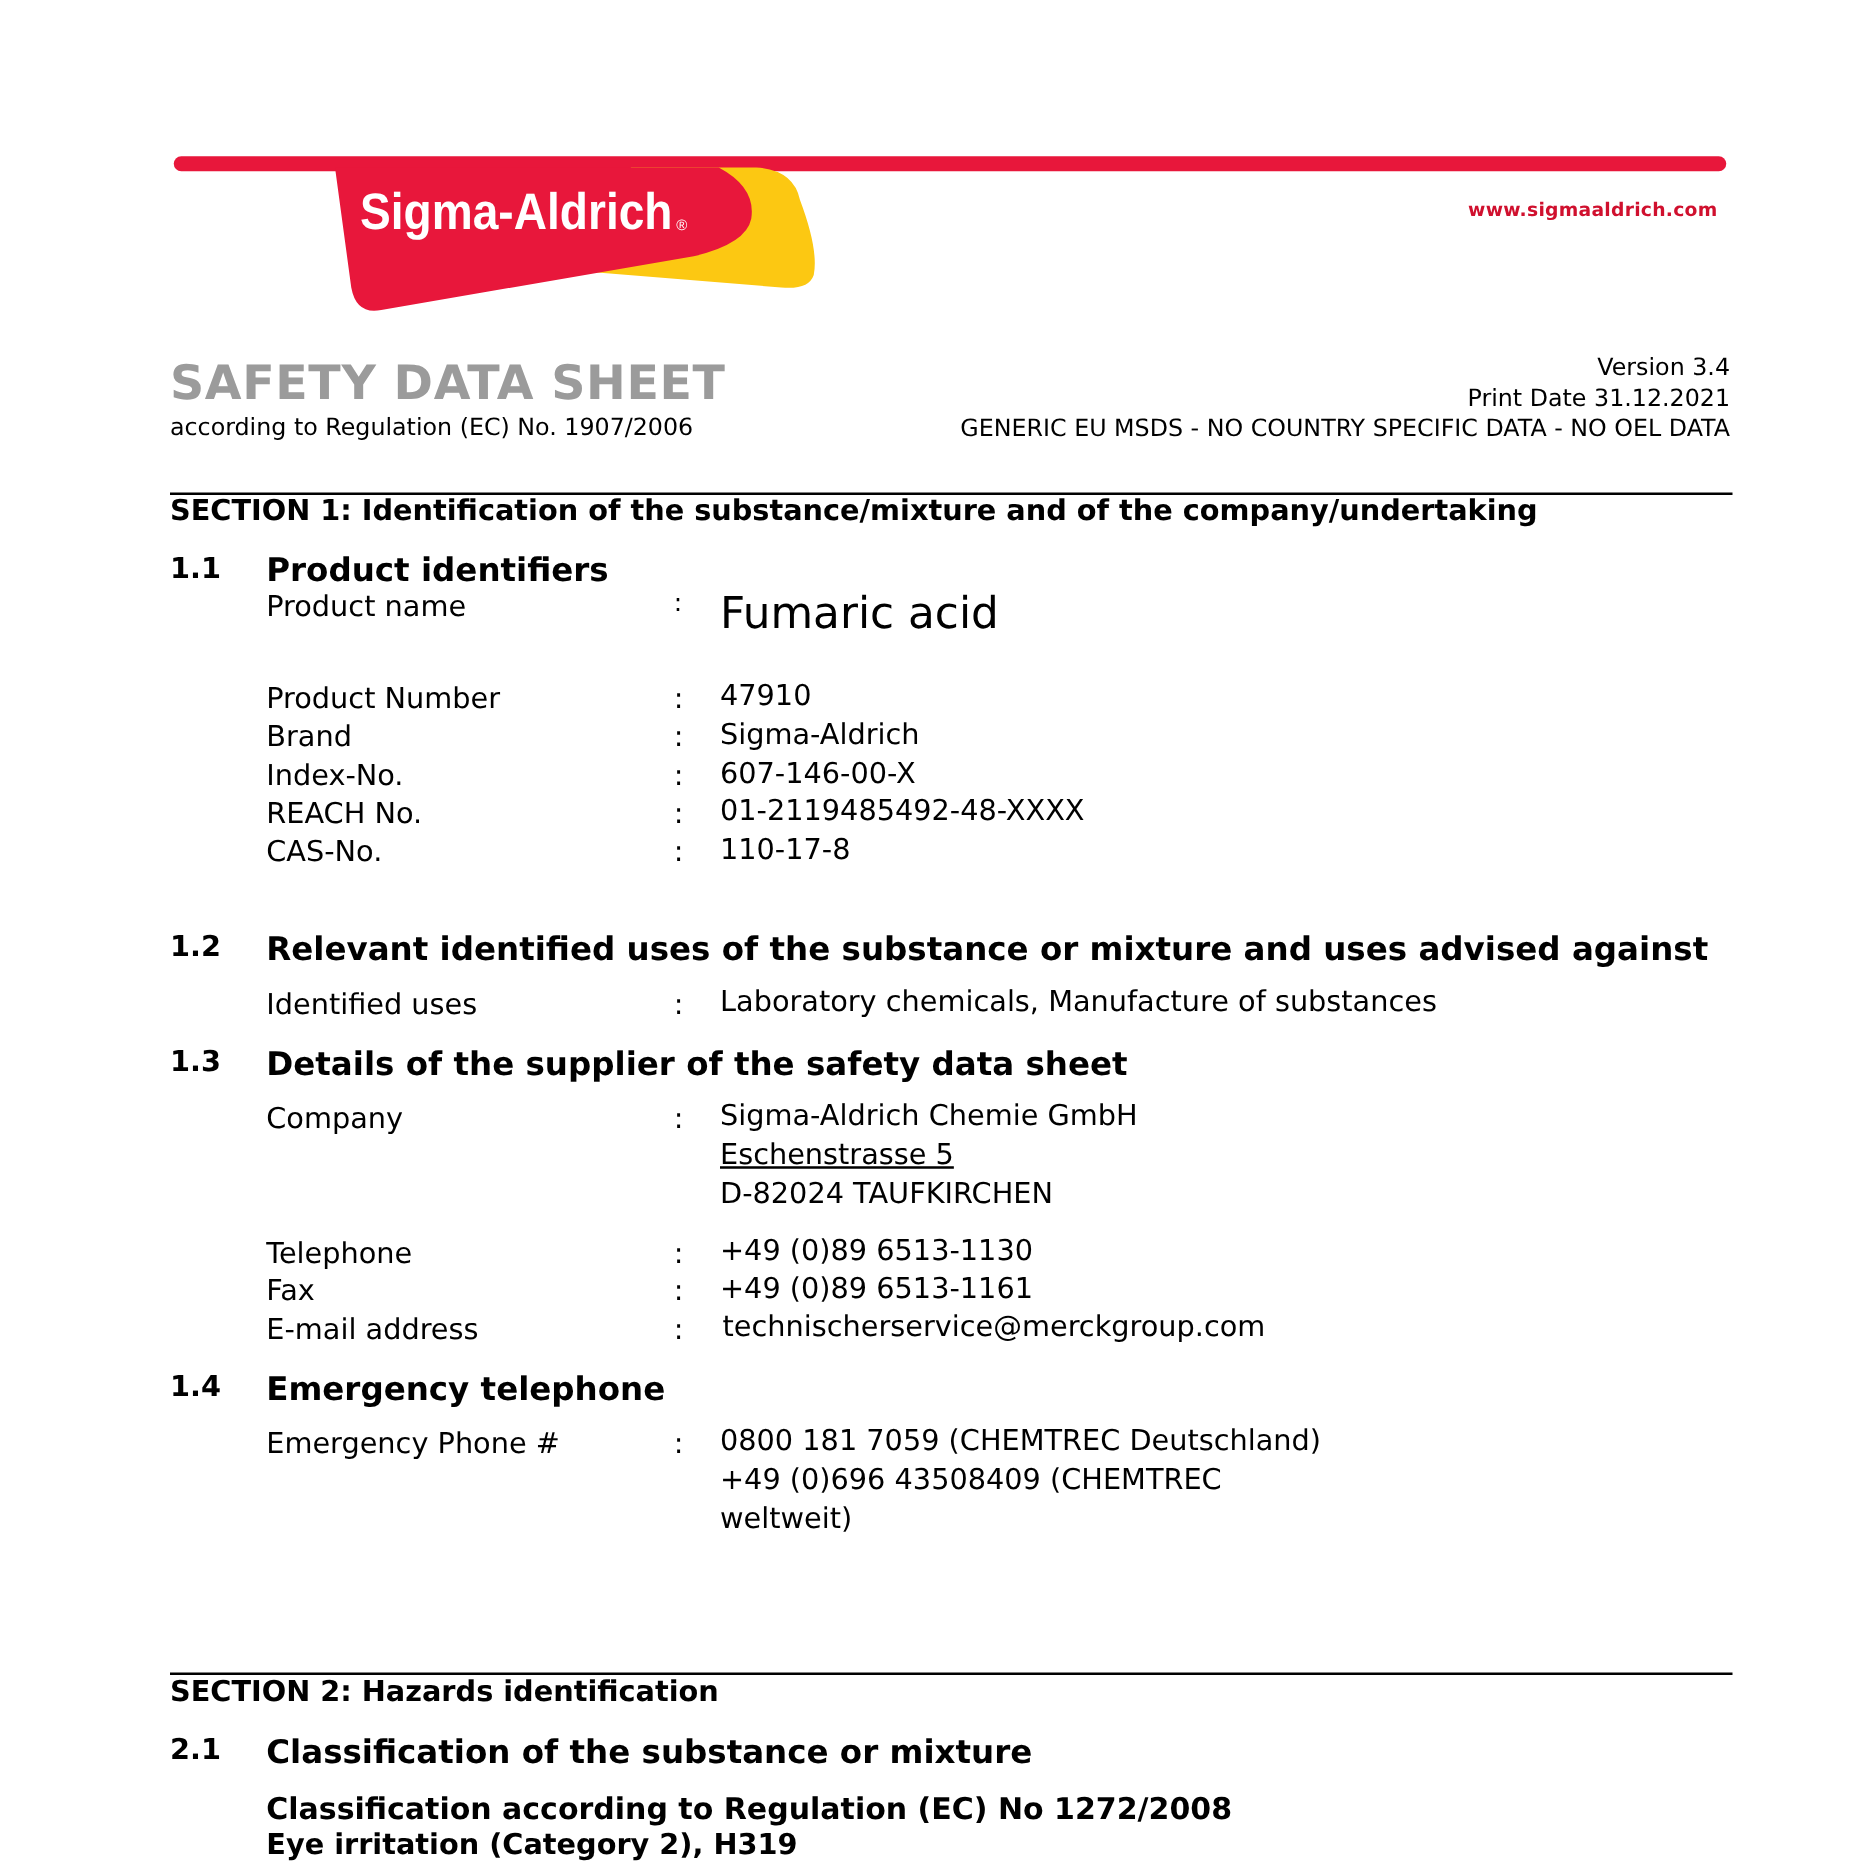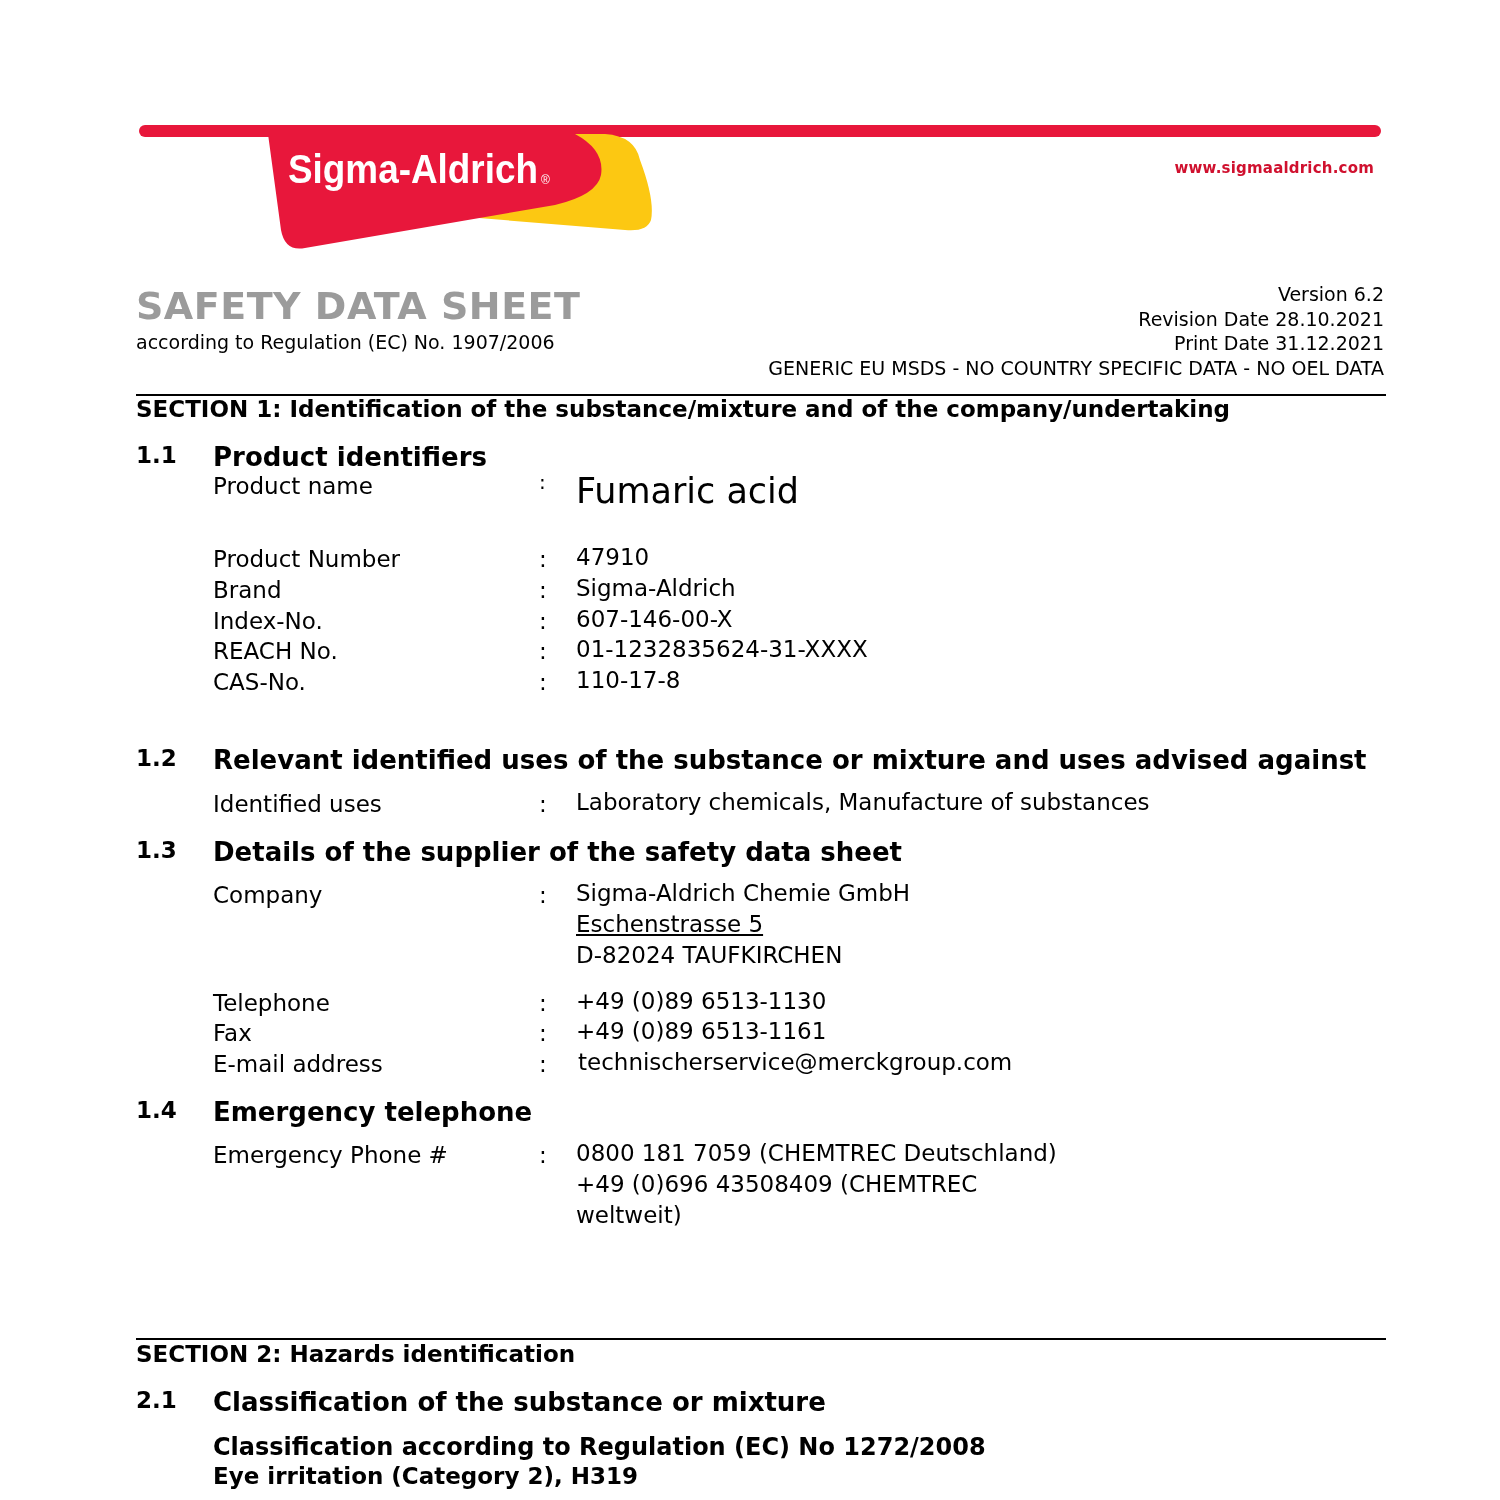--- a/index.html
+++ b/index.html
@@ -31,22 +31,21 @@
   <path d="M370 14 L470 14 Q500 16 505 40 Q520 80 516 100 Q512 112 490 110 L270 92 Z" fill="#fcc812"></path>
   <path d="M133 14 L440 14 Q470 30 466 55 Q462 75 420 85 L170 128 Q150 132 146 110 Z" fill="#e8173b"></path>
   <text x="153" y="63" font-family="Liberation Sans, sans-serif" font-weight="bold" font-size="41" fill="#ffffff" textLength="250" lengthAdjust="spacingAndGlyphs">Sigma-Aldrich</text>
   <text x="406" y="64" font-family="Liberation Sans, sans-serif" font-size="12" fill="#ffffff">®</text>
 </svg>
 <div class="url">www.sigmaaldrich.com</div>
 
 <div class="abs title">SAFETY DATA SHEET</div>
 <div class="abs subtitle">according to Regulation (EC) No. 1907/2006</div>
 <div class="abs meta">
-  <div>Version 6.2</div>
-  <div>Revision Date 28.10.2021</div>
+  <div>Version 3.4</div>
   <div>Print Date 31.12.2021</div>
   <div>GENERIC EU MSDS - NO COUNTRY SPECIFIC DATA - NO OEL DATA</div>
 </div>
 
 <div class="rule" style="top:394px;"></div>
 <div class="abs sec-title" style="top:396px;">SECTION 1: Identification of the substance/mixture and of the company/undertaking</div>
 
 <div class="abs sub-num" style="top:442px;">1.1</div>
 <div class="abs sub-title" style="top:442px;">Product identifiers</div>
 <div class="abs lbl" style="top:473px;">Product name</div>
@@ -60,21 +59,21 @@
 <div class="abs lbl" style="top:577px;">Brand</div>
 <div class="abs colon" style="top:577px;">:</div>
 <div class="abs val" style="top:573px;">Sigma-Aldrich</div>
 
 <div class="abs lbl" style="top:608px;">Index-No.</div>
 <div class="abs colon" style="top:608px;">:</div>
 <div class="abs val" style="top:604px;">607-146-00-X</div>
 
 <div class="abs lbl" style="top:638px;">REACH No.</div>
 <div class="abs colon" style="top:638px;">:</div>
-<div class="abs val" style="top:634px;">01-1232835624-31-XXXX</div>
+<div class="abs val" style="top:634px;">01-2119485492-48-XXXX</div>
 
 <div class="abs lbl" style="top:669px;">CAS-No.</div>
 <div class="abs colon" style="top:669px;">:</div>
 <div class="abs val" style="top:665px;">110-17-8</div>
 
 <div class="abs sub-num" style="top:745px;">1.2</div>
 <div class="abs sub-title" style="top:745px;">Relevant identified uses of the substance or mixture and uses advised against</div>
 <div class="abs lbl" style="top:791px;">Identified uses</div>
 <div class="abs colon" style="top:791px;">:</div>
 <div class="abs val" style="top:787px;">Laboratory chemicals, Manufacture of substances</div>

